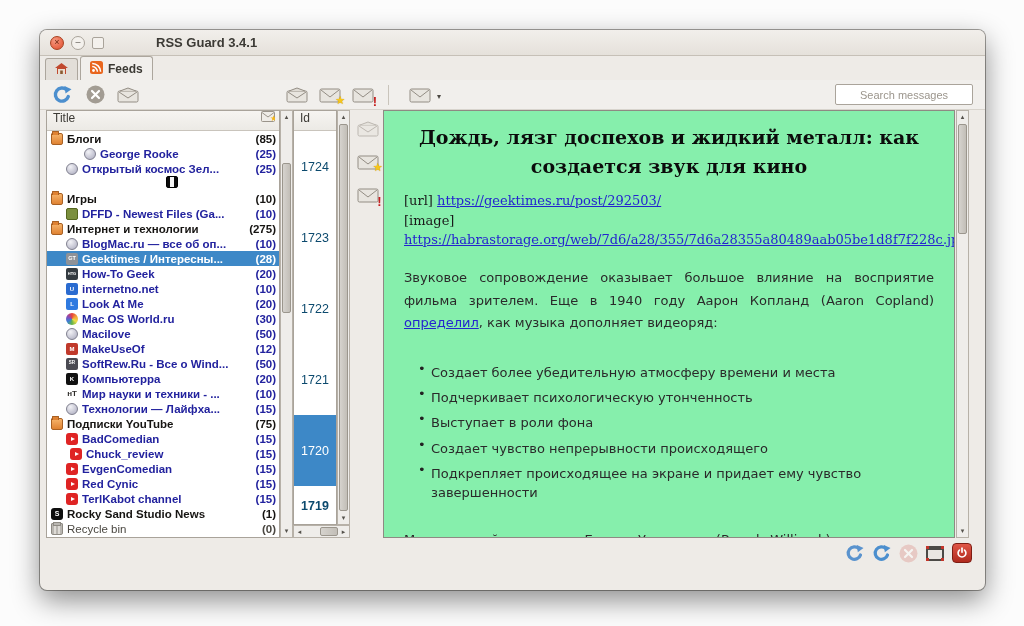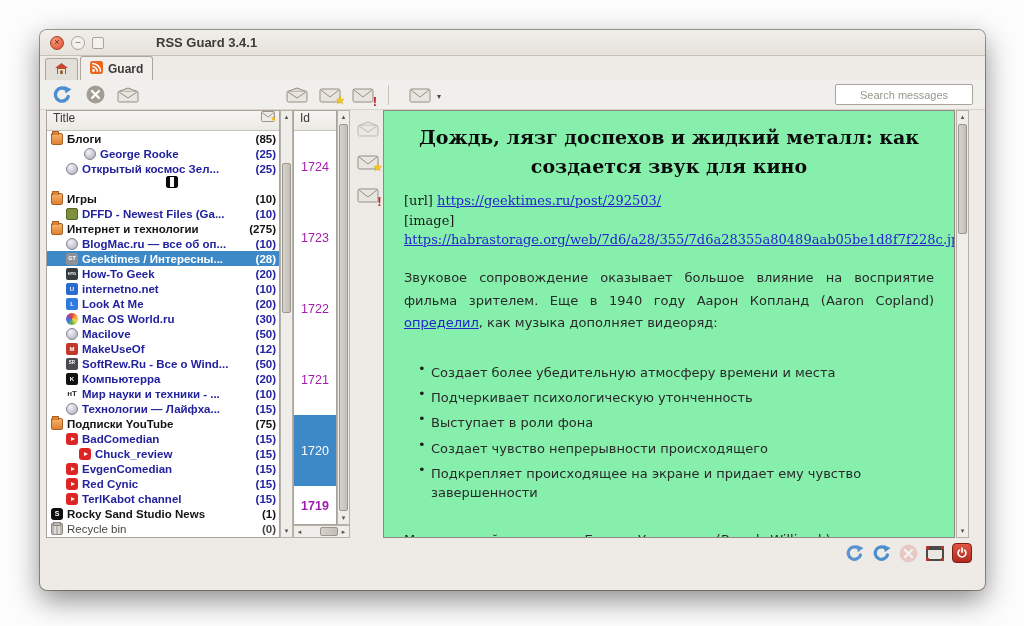--- a/index.html
+++ b/index.html
@@ -109,21 +109,21 @@
   .hsb .arrow{position:absolute;top:0;bottom:0;width:11px;display:flex;align-items:center;
     justify-content:center;font-size:7px;color:#55524c;}
   .hsb .arrow.left{left:0;} .hsb .arrow.right{right:0;}
   .hsb .sb-thumb{top:1px;bottom:1px;left:auto;right:auto;}
 
   .feed-vscroll{left:240px;width:13px;top:0;bottom:0;}
   .msg-panel{position:absolute;left:253px;width:44px;top:0;bottom:13px;background:#fff;
     border:1px solid #a9a39a;overflow:hidden;}
   .msg-rows{position:absolute;top:20px;left:0;right:0;bottom:0;overflow:hidden;}
   .msg-row{height:71px;display:flex;align-items:center;justify-content:center;
-    font-size:12.5px;color:#a21caf;}
+    font-size:12.5px;color:#0c4a6e;}
   .msg-row.selected{background:#3d88c7;color:#fff;}
   .msg-row.bold{font-weight:bold;}
   .msg-row.last{height:40px;}
   .msg-vscroll{left:297px;width:13px;top:0;bottom:13px;}
   .msg-hscroll{left:253px;width:57px;height:13px;bottom:0;}
 
   
   .tool-strip{position:absolute;left:312px;top:8px;width:31px;display:flex;
     flex-direction:column;gap:11px;align-items:center;}
 
@@ -196,21 +196,21 @@
     </div>
     <div class="tab active">
       <span>
         <svg width="13" height="13" viewBox="0 0 13 13">
             <rect width="13" height="13" rx="2.5" fill="#e9661e"></rect>
             <circle cx="3.5" cy="9.5" r="1.4" fill="#fff"></circle>
             <path d="M2.2 5.6 a5.2 5.2 0 0 1 5.2 5.2" fill="none" stroke="#fff" stroke-width="1.5"></path>
             <path d="M2.2 2.4 a8.4 8.4 0 0 1 8.4 8.4" fill="none" stroke="#fff" stroke-width="1.5"></path>
           </svg>
       </span>
-      <span class="tab-label">Guard</span>
+      <span class="tab-label">Feeds</span>
     </div>
   </div>
 
   <div class="toolbar">
     <div class="tb-group tb-left">
       <div class="tbtn">
         <svg width="20" height="20" viewBox="0 0 20 20">
             <path d="M16.3 11.5 a6.6 6.6 0 1 1 -1.6-6.6" fill="none" stroke="#4c8fce" stroke-width="3.4" stroke-linecap="round"></path>
             <polygon points="12.5,1 19.5,4.2 13.5,8.6" fill="#4c8fce"></polygon>
           </svg>
@@ -387,21 +387,21 @@
           <div class="feed-row kind-folder" style="padding-left: 4px;">
             <span class="ic ic-folder"></span>
             <span class="feed-label">Подписки YouTube</span>
             <span class="feed-count">(75)</span>
           </div>
           <div class="feed-row kind-feed" style="padding-left: 19px;">
             <span class="ic ic-yt"></span>
             <span class="feed-label">BadComedian</span>
             <span class="feed-count">(15)</span>
           </div>
-          <div class="feed-row kind-feed" style="padding-left: 32px;">
+          <div class="feed-row kind-feed" style="padding-left: 23px;">
             <span class="ic ic-yt"></span>
             <span class="feed-label">Chuck_review</span>
             <span class="feed-count">(15)</span>
           </div>
           <div class="feed-row kind-feed" style="padding-left: 19px;">
             <span class="ic ic-yt"></span>
             <span class="feed-label">EvgenComedian</span>
             <span class="feed-count">(15)</span>
           </div>
           <div class="feed-row kind-feed" style="padding-left: 19px;">

